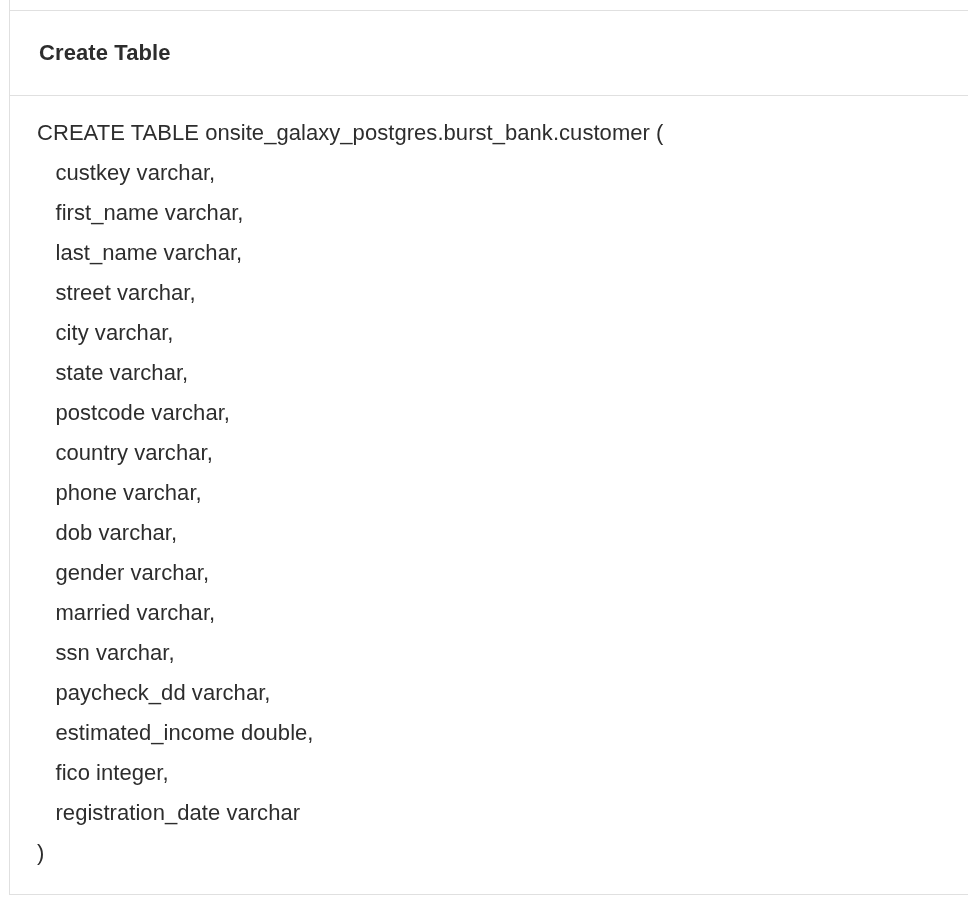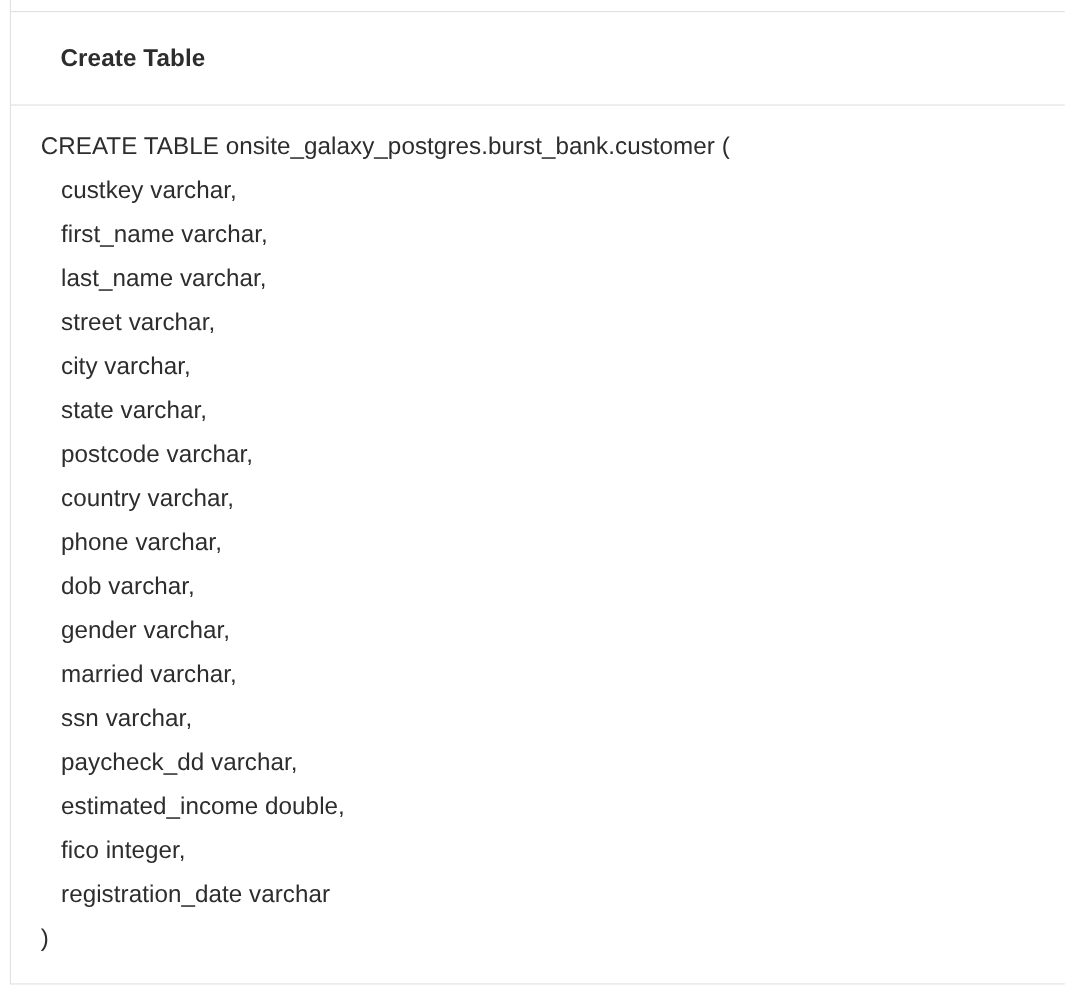--- a/index.html
+++ b/index.html
@@ -54,21 +54,21 @@
     align-items: center;
     padding: 0 29px;
   }
 
   .card-title {
     font-size: 22px;
     font-weight: bold;
     color: #2d2d2d;
     letter-spacing: 0.1px;
     line-height: 1.2;
-    margin: 16px;
+    margin: 0;
   }
 
   .card-body {
     padding: 17px 29px 24px 27px;
   }
 
   .sql-block {
     margin: 0;
     font-family: "Liberation Sans", "DejaVu Sans", sans-serif;
     font-size: 22px;

